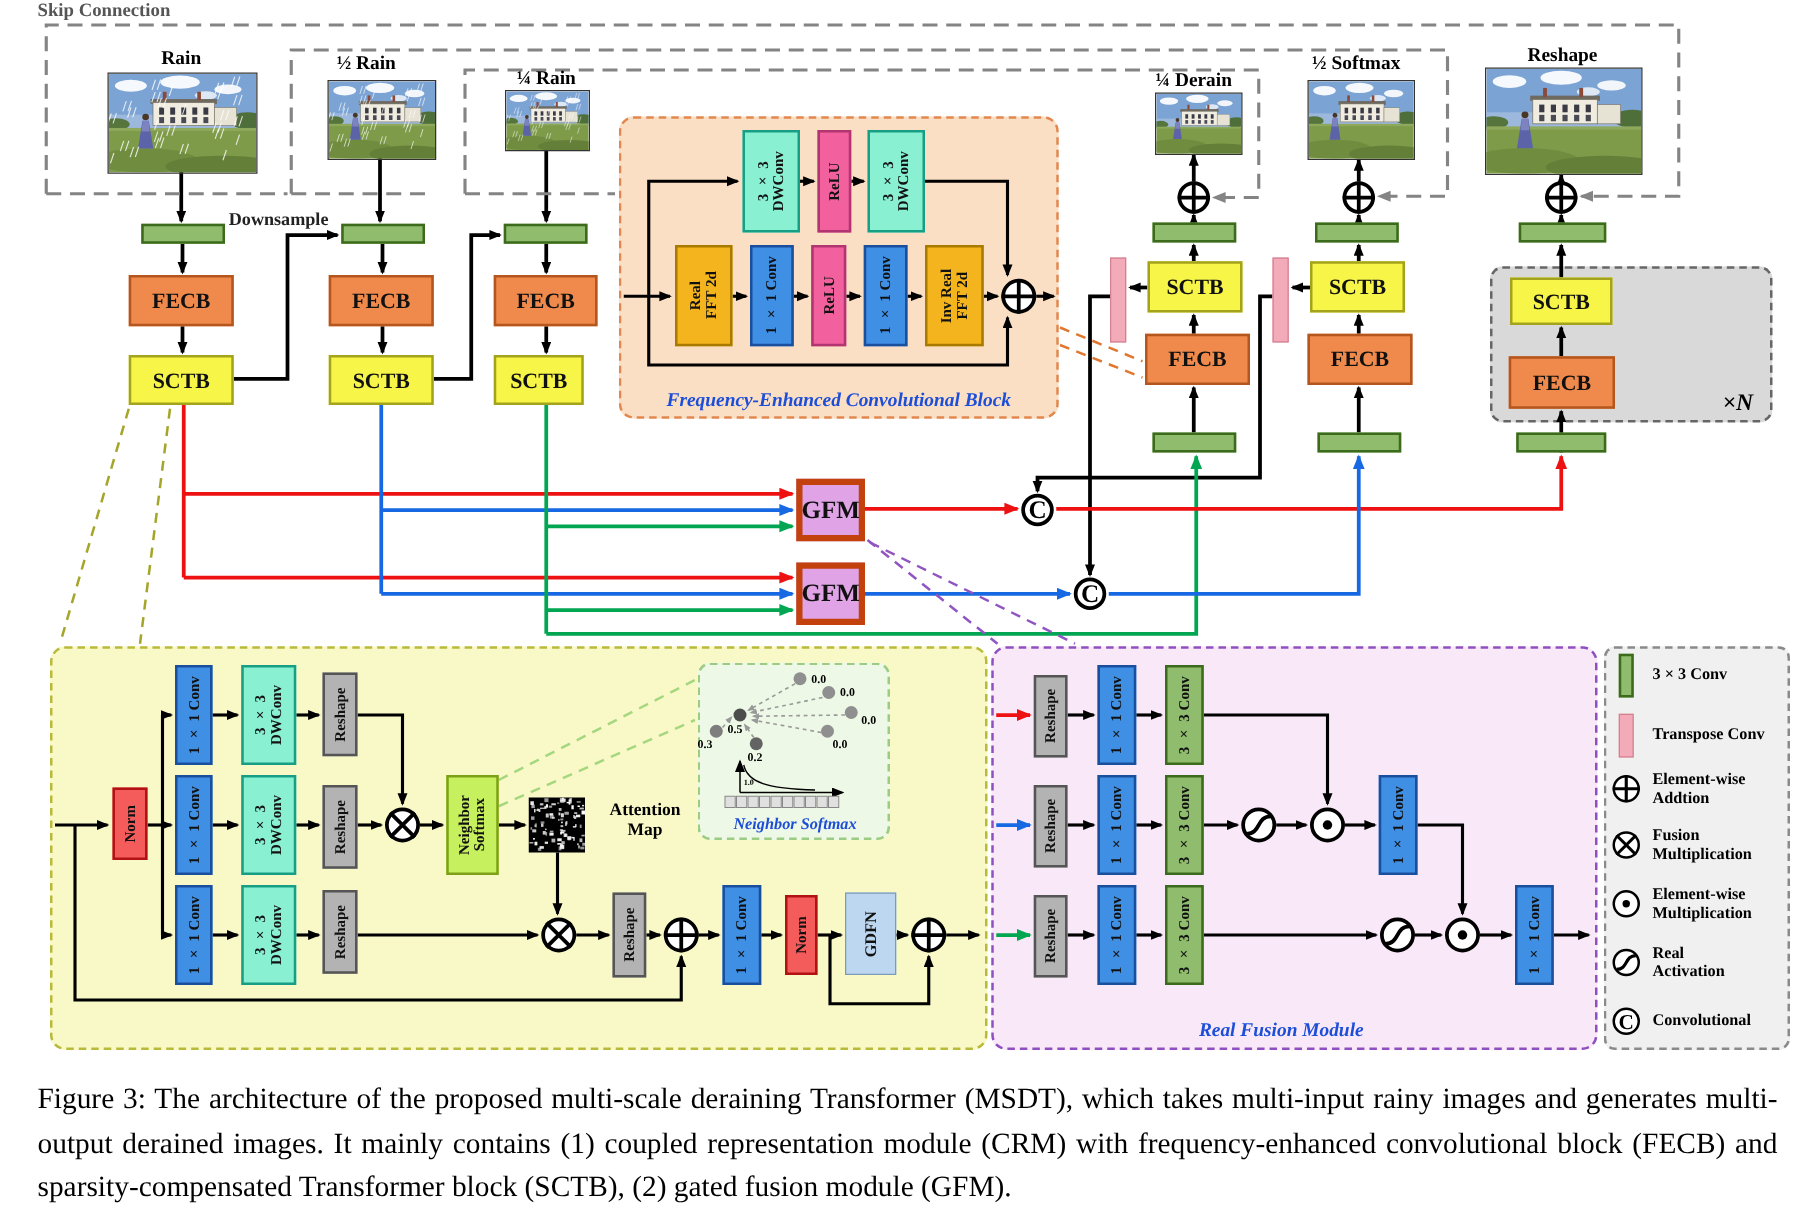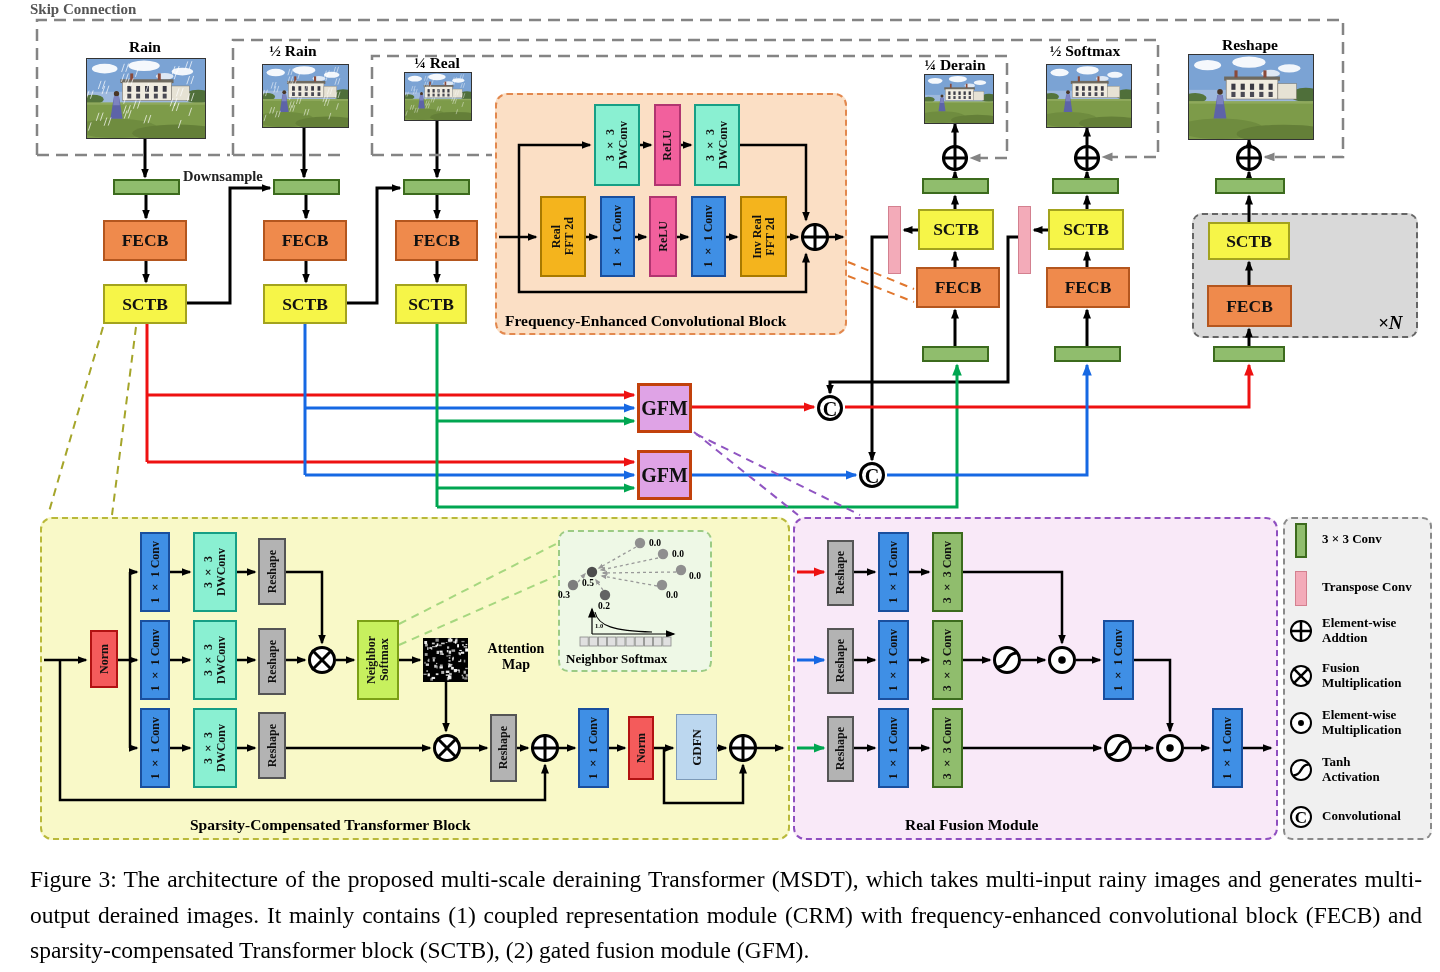--- a/index.html
+++ b/index.html
@@ -12,39 +12,39 @@
   #gfmDetail{background:var(--gfm_detail_bg);border-color:#8f4fc0;}
   #legendBox{background:var(--legend_bg);border-color:#8a8a8a;border-radius:9px;}
   #insetBox{background:var(--inset_bg);border:2px dashed #9ccb84;border-radius:10px;}
   #wires{position:absolute;left:0;top:0;z-index:2;pointer-events:none;}
   .blk{position:absolute;display:flex;align-items:center;justify-content:center;text-align:center;
        font-weight:bold;color:#111;box-sizing:border-box;z-index:3;white-space:pre-line;line-height:1.05;}
   .blk span{white-space:pre-line;}
   .v span{writing-mode:vertical-rl;transform:rotate(180deg);}
   .fecb{background:var(--fecb_fill);border:2px solid #b4561e;}
   .sctb{background:var(--sctb_fill);border:2px solid #a3a31e;}
-  .gfm{background:var(--gfm_fill);border:3px solid #c2410c;}
+  .gfm{background:var(--gfm_fill);border:5px solid #c2410c;}
   .bar{background:var(--bar_green_fill);border:2px solid #3c6b1d;}
   .tbar{background:var(--transpose_pink_fill);border:1.5px solid #d3808f;}
   .c1x1{background:var(--conv_blue_fill);border:2px solid #1a4f9e;}
   .dw{background:var(--dwconv_teal_fill);border:2px solid #169f85;}
   .relu{background:var(--relu_pink_fill);border:2px solid #b13570;}
   .fft{background:var(--fft_gold_fill);border:2px solid #a87a00;}
   .rs{background:var(--reshape_gray_fill);border:2px solid #555;}
   .norm{background:var(--norm_red_fill);border:2px solid #b21212;}
   .gdfn{background:var(--gdfn_fill);border:1.5px solid #7d9ab8;}
   .ns{background:var(--neighbor_softmax_fill);border:2px solid #7ca016;}
   .gconv{background:var(--bar_green_fill);border:2px solid #3c6b1d;}
   .op{position:absolute;border-radius:50%;background:#fff;border:3px solid #000;box-sizing:border-box;z-index:4;}
   .op.leg{border-width:2.5px;}
   .photo{position:absolute;border:1px solid #333;z-index:3;overflow:hidden;}
   .photo svg{display:block;width:100%;height:100%;}
   .imglabel{position:absolute;font-weight:bold;font-size:15.5px;text-align:center;z-index:3;color:#000;}
   .lbl{position:absolute;font-weight:bold;z-index:3;color:#333;}
-  .title{position:absolute;font-weight:bold;z-index:3;color:#000000;white-space:pre-line;}
+  .title{position:absolute;font-weight:bold;text-align:center;z-index:3;color:#1d4ed8;white-space:pre-line;font-style:italic;}
   #skipLbl{left:30px;top:1px;font-size:15px;color:#555;}
   #downLbl{left:183px;top:168px;font-size:14.5px;color:#222;}
   #fecbTitle{left:505px;top:312px;width:332px;font-size:15.5px;}
   #sctbTitle{left:190px;top:816px;width:450px;font-size:15.5px;}
   #gfmTitle{left:905px;top:816px;width:240px;font-size:15.5px;}
   #insetTitle{left:566px;top:651px;width:140px;font-size:13px;z-index:4;}
   #crmText{position:absolute;left:1296px;top:226px;width:122px;font-size:15.5px;font-weight:bold;
            text-align:center;line-height:24px;white-space:pre-line;z-index:3;}
   #crmN{position:absolute;left:1378px;top:312px;width:44px;font-size:19px;font-weight:bold;font-style:italic;z-index:3;}
   #attnLbl{position:absolute;left:470px;top:641px;width:92px;font-size:14px;font-weight:bold;text-align:center;
@@ -618,21 +618,21 @@
           <line x1="93.6" y1="45.4" x2="90.8" y2="53.9" stroke="#fff" stroke-width=".9" opacity=".8"></line>
           <line x1="6.3" y1="32.7" x2="3.5" y2="41.2" stroke="#fff" stroke-width=".9" opacity=".8"></line>
           <line x1="47.0" y1="20.0" x2="44.2" y2="28.5" stroke="#fff" stroke-width=".9" opacity=".8"></line>
           <line x1="93.7" y1="7.3" x2="90.9" y2="15.8" stroke="#fff" stroke-width=".9" opacity=".8"></line>
           <line x1="24.4" y1="60.6" x2="21.6" y2="69.1" stroke="#fff" stroke-width=".9" opacity=".8"></line>
           <line x1="44.1" y1="47.9" x2="41.3" y2="56.4" stroke="#fff" stroke-width=".9" opacity=".8"></line>
           <line x1="108.8" y1="35.2" x2="106.0" y2="43.7" stroke="#fff" stroke-width=".9" opacity=".8"></line>
           <line x1="18.5" y1="22.5" x2="15.7" y2="31.0" stroke="#fff" stroke-width=".9" opacity=".8"></line>
         </svg>
       </div>
-      <div class="imglabel" style="left: 392px; top: 54px; width: 90px;">¼ Real</div>
+      <div class="imglabel" style="left: 392px; top: 54px; width: 90px;">¼ Rain</div>
       <div class="photo" style="left: 924px; top: 74px; width: 68px; height: 48px;">
         <svg viewBox="0 0 120 82" preserveAspectRatio="none">
           <rect width="120" height="48" fill="#7ba3d4"></rect>
           <rect y="34" width="120" height="14" fill="#9db8dd"></rect>
           <ellipse cx="18" cy="10" rx="13" ry="5" fill="#fff" opacity=".92"></ellipse>
           <ellipse cx="58" cy="7" rx="16" ry="5.5" fill="#fff" opacity=".92"></ellipse>
           <ellipse cx="97" cy="13" rx="11" ry="4" fill="#fff" opacity=".9"></ellipse>
           <ellipse cx="79" cy="18" rx="9" ry="3.5" fill="#fff" opacity=".75"></ellipse>
           <ellipse cx="113" cy="39" rx="15" ry="7" fill="#4f6f3a"></ellipse>
           <ellipse cx="6" cy="42" rx="11" ry="5" fill="#55753c"></ellipse>
@@ -756,34 +756,33 @@
           <circle cx="11" cy="11" r="2.97" fill="#000" stroke="none"></circle>
         </svg>
       </div>
       <div class="legtext" style="left: 1322px; top: 708px; width: 108px;">Element-wise
 Multiplication</div>
       <div class="op leg" style="left: 1290px; top: 759px; width: 22px; height: 22px;">
         <svg width="22" height="22" viewBox="0 0 22 22" style="position:absolute;left:-2.5px;top:-2.5px" stroke="#000" stroke-width="2.5">
           <path d="M 3.3,16.5 C 12.649999999999999,16.5 9.35,5.5 18.7,5.5" fill="none"></path>
         </svg>
       </div>
-      <div class="legtext" style="left: 1322px; top: 755px; width: 108px;">Tanh
+      <div class="legtext" style="left: 1322px; top: 755px; width: 108px;">Real
 Activation</div>
       <div class="op leg" style="left: 1290px; top: 806px; width: 22px; height: 22px;">
         <svg width="22" height="22" viewBox="0 0 22 22" style="position:absolute;left:-2.5px;top:-2.5px" stroke="#000" stroke-width="2.5">
           <text x="11" y="11.5" text-anchor="middle" dominant-baseline="central" font-size="17.05" font-weight="bold" font-family="Liberation Serif,serif" fill="#000" stroke="none">C</text>
         </svg>
       </div>
       <div class="legtext" style="left: 1322px; top: 809px; width: 108px;">Convolutional</div>
     </div>
 
   <div class="lbl" id="skipLbl">Skip Connection</div>
   <div class="lbl" id="downLbl">Downsample</div>
   <div class="title" id="fecbTitle">Frequency-Enhanced Convolutional Block</div>
-  <div class="title" id="sctbTitle">Sparsity-Compensated Transformer Block</div>
   <div class="title" id="gfmTitle">Real  Fusion Module</div>
   <div class="title" id="insetTitle">Neighbor Softmax</div>
   <div id="crmN">×N</div>
   <div id="attnLbl">Attention
 Map</div>
   <div id="attnMap">
       <svg viewBox="0 0 45 44">
         <rect x="25.7" y="12.6" width="2.4" height="3.2" fill="#fff" opacity="0.85"></rect>
         <rect x="22.8" y="36.5" width="3.4" height="1.2" fill="#fff" opacity="1.00"></rect>
         <rect x="9.0" y="8.1" width="3.6" height="1.1" fill="#fff" opacity="0.72"></rect>

